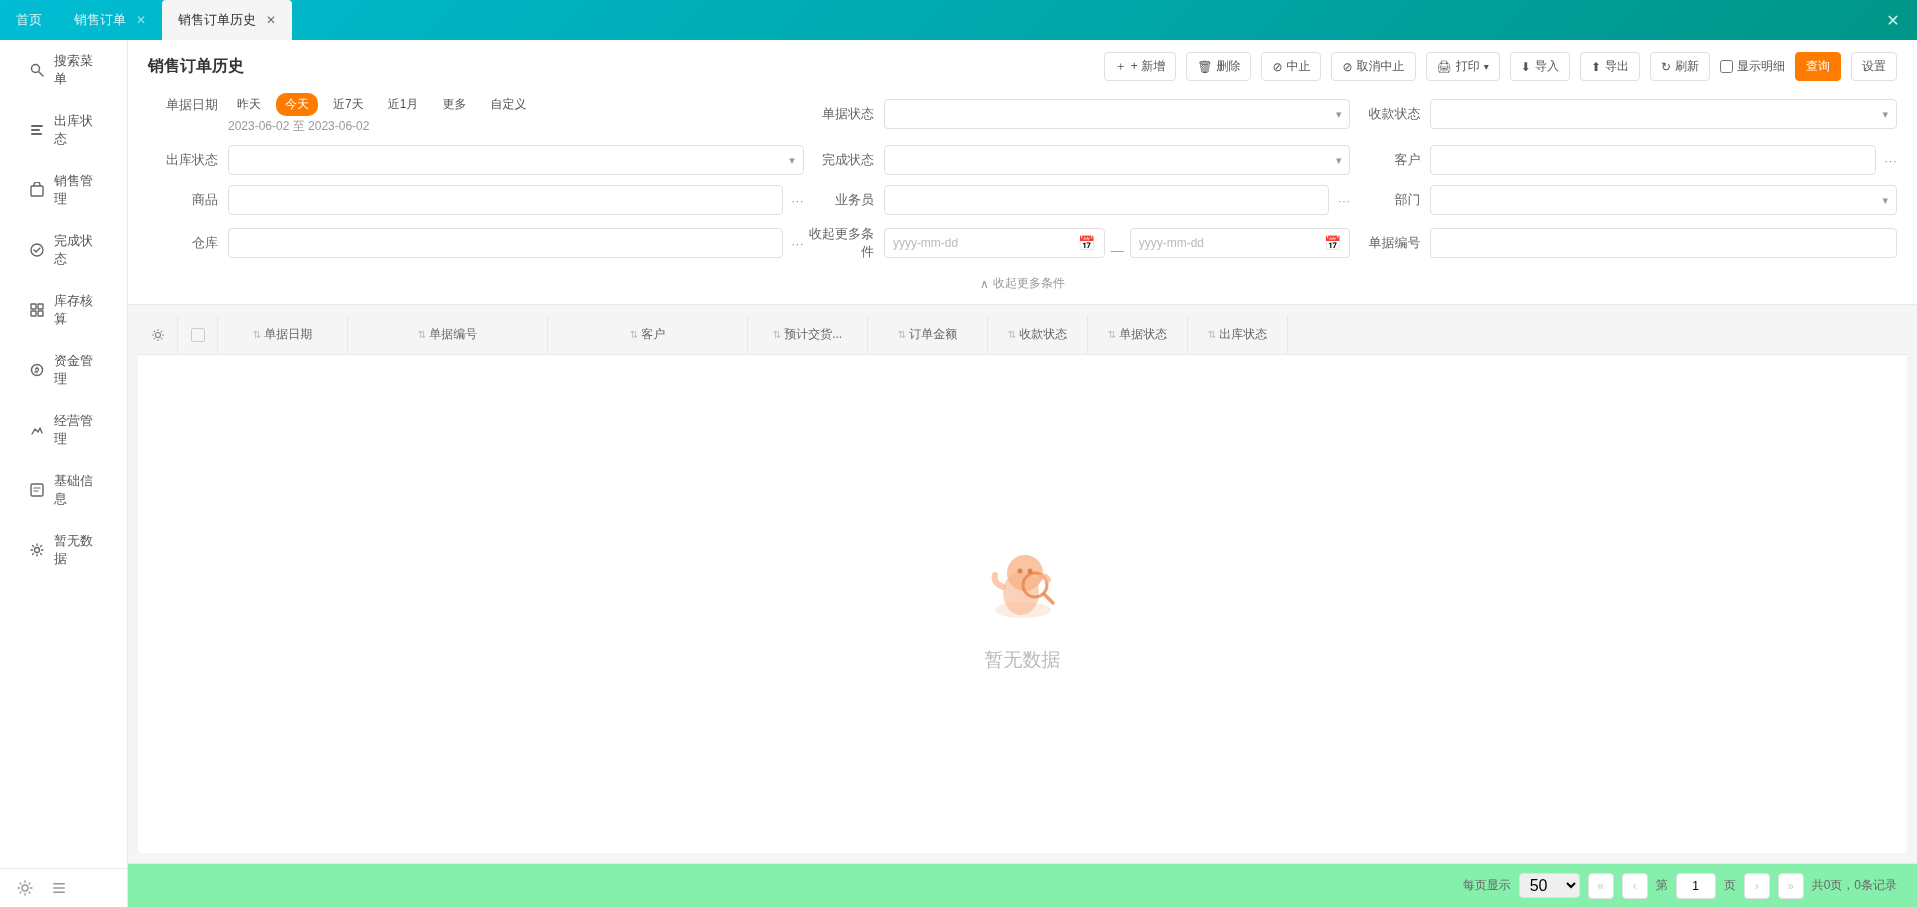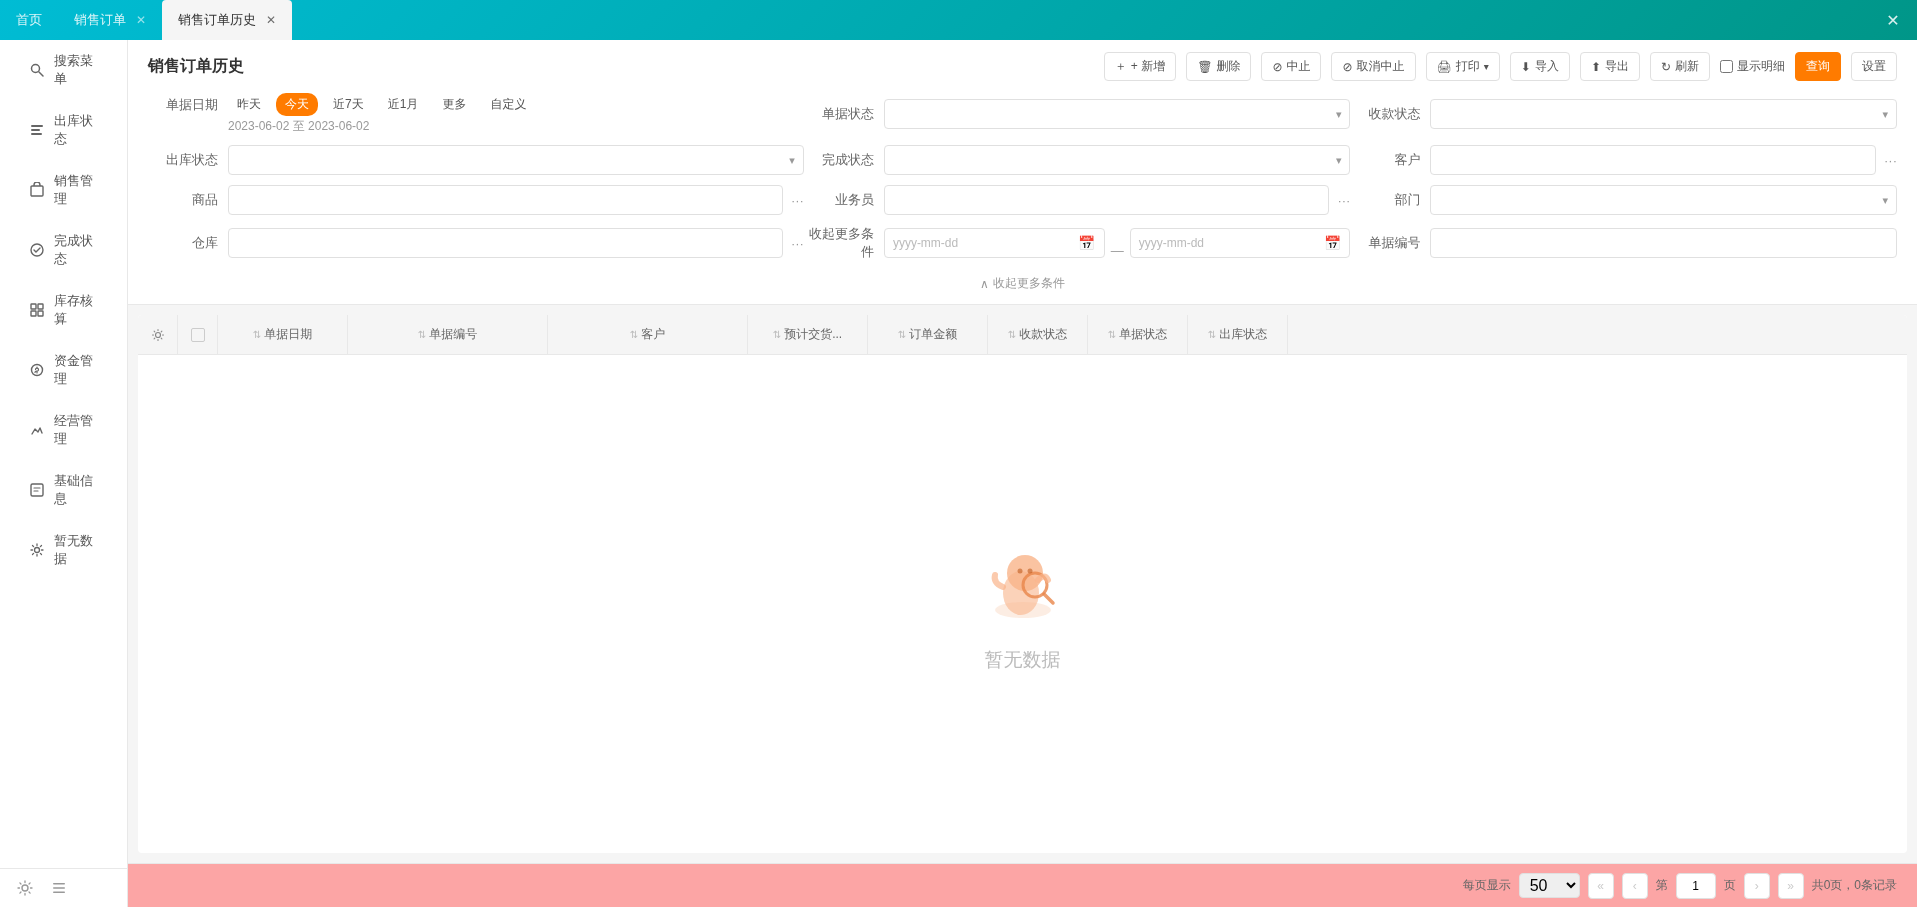--- a/index.html
+++ b/index.html
@@ -325,21 +325,21 @@
     }
     .empty-icon {
       width: 100px;
       height: 100px;
       position: relative;
     }
 
     
     .pagination-bar {
       height: 44px;
-      background: #fca5a5;
+      background: #86efac;
       border-top: 1px solid #e8e8e8;
       display: flex;
       align-items: center;
       justify-content: flex-end;
       padding: 0 20px;
       gap: 8px;
       flex-shrink: 0;
       font-size: 12px;
       color: #666;
     }

